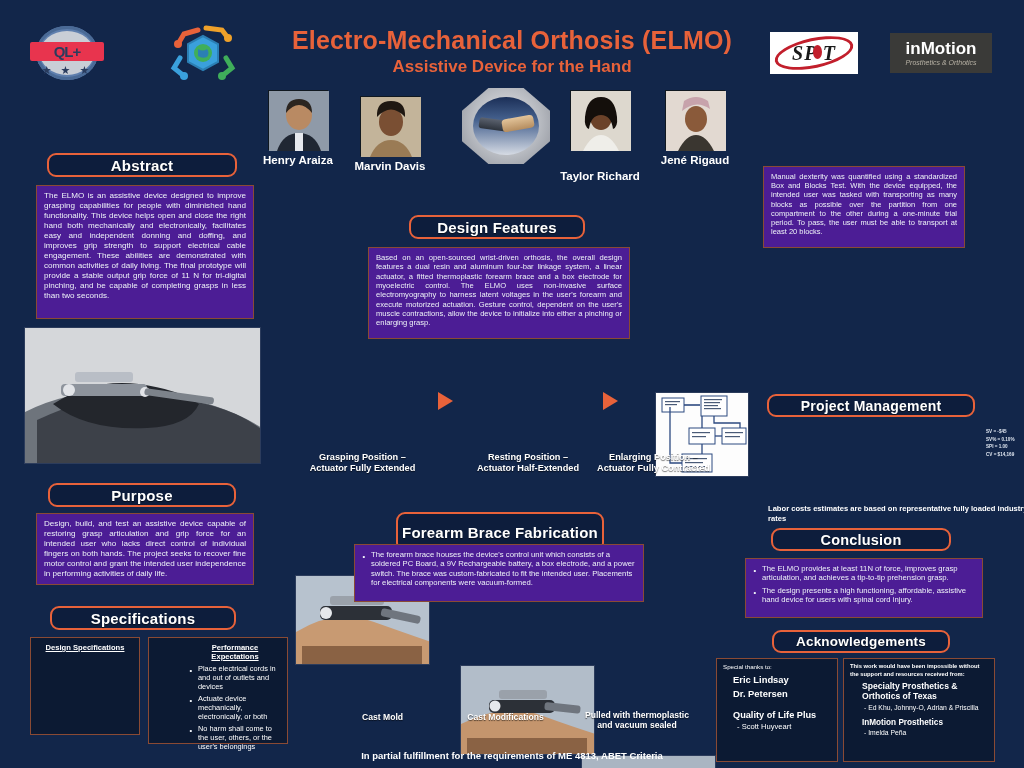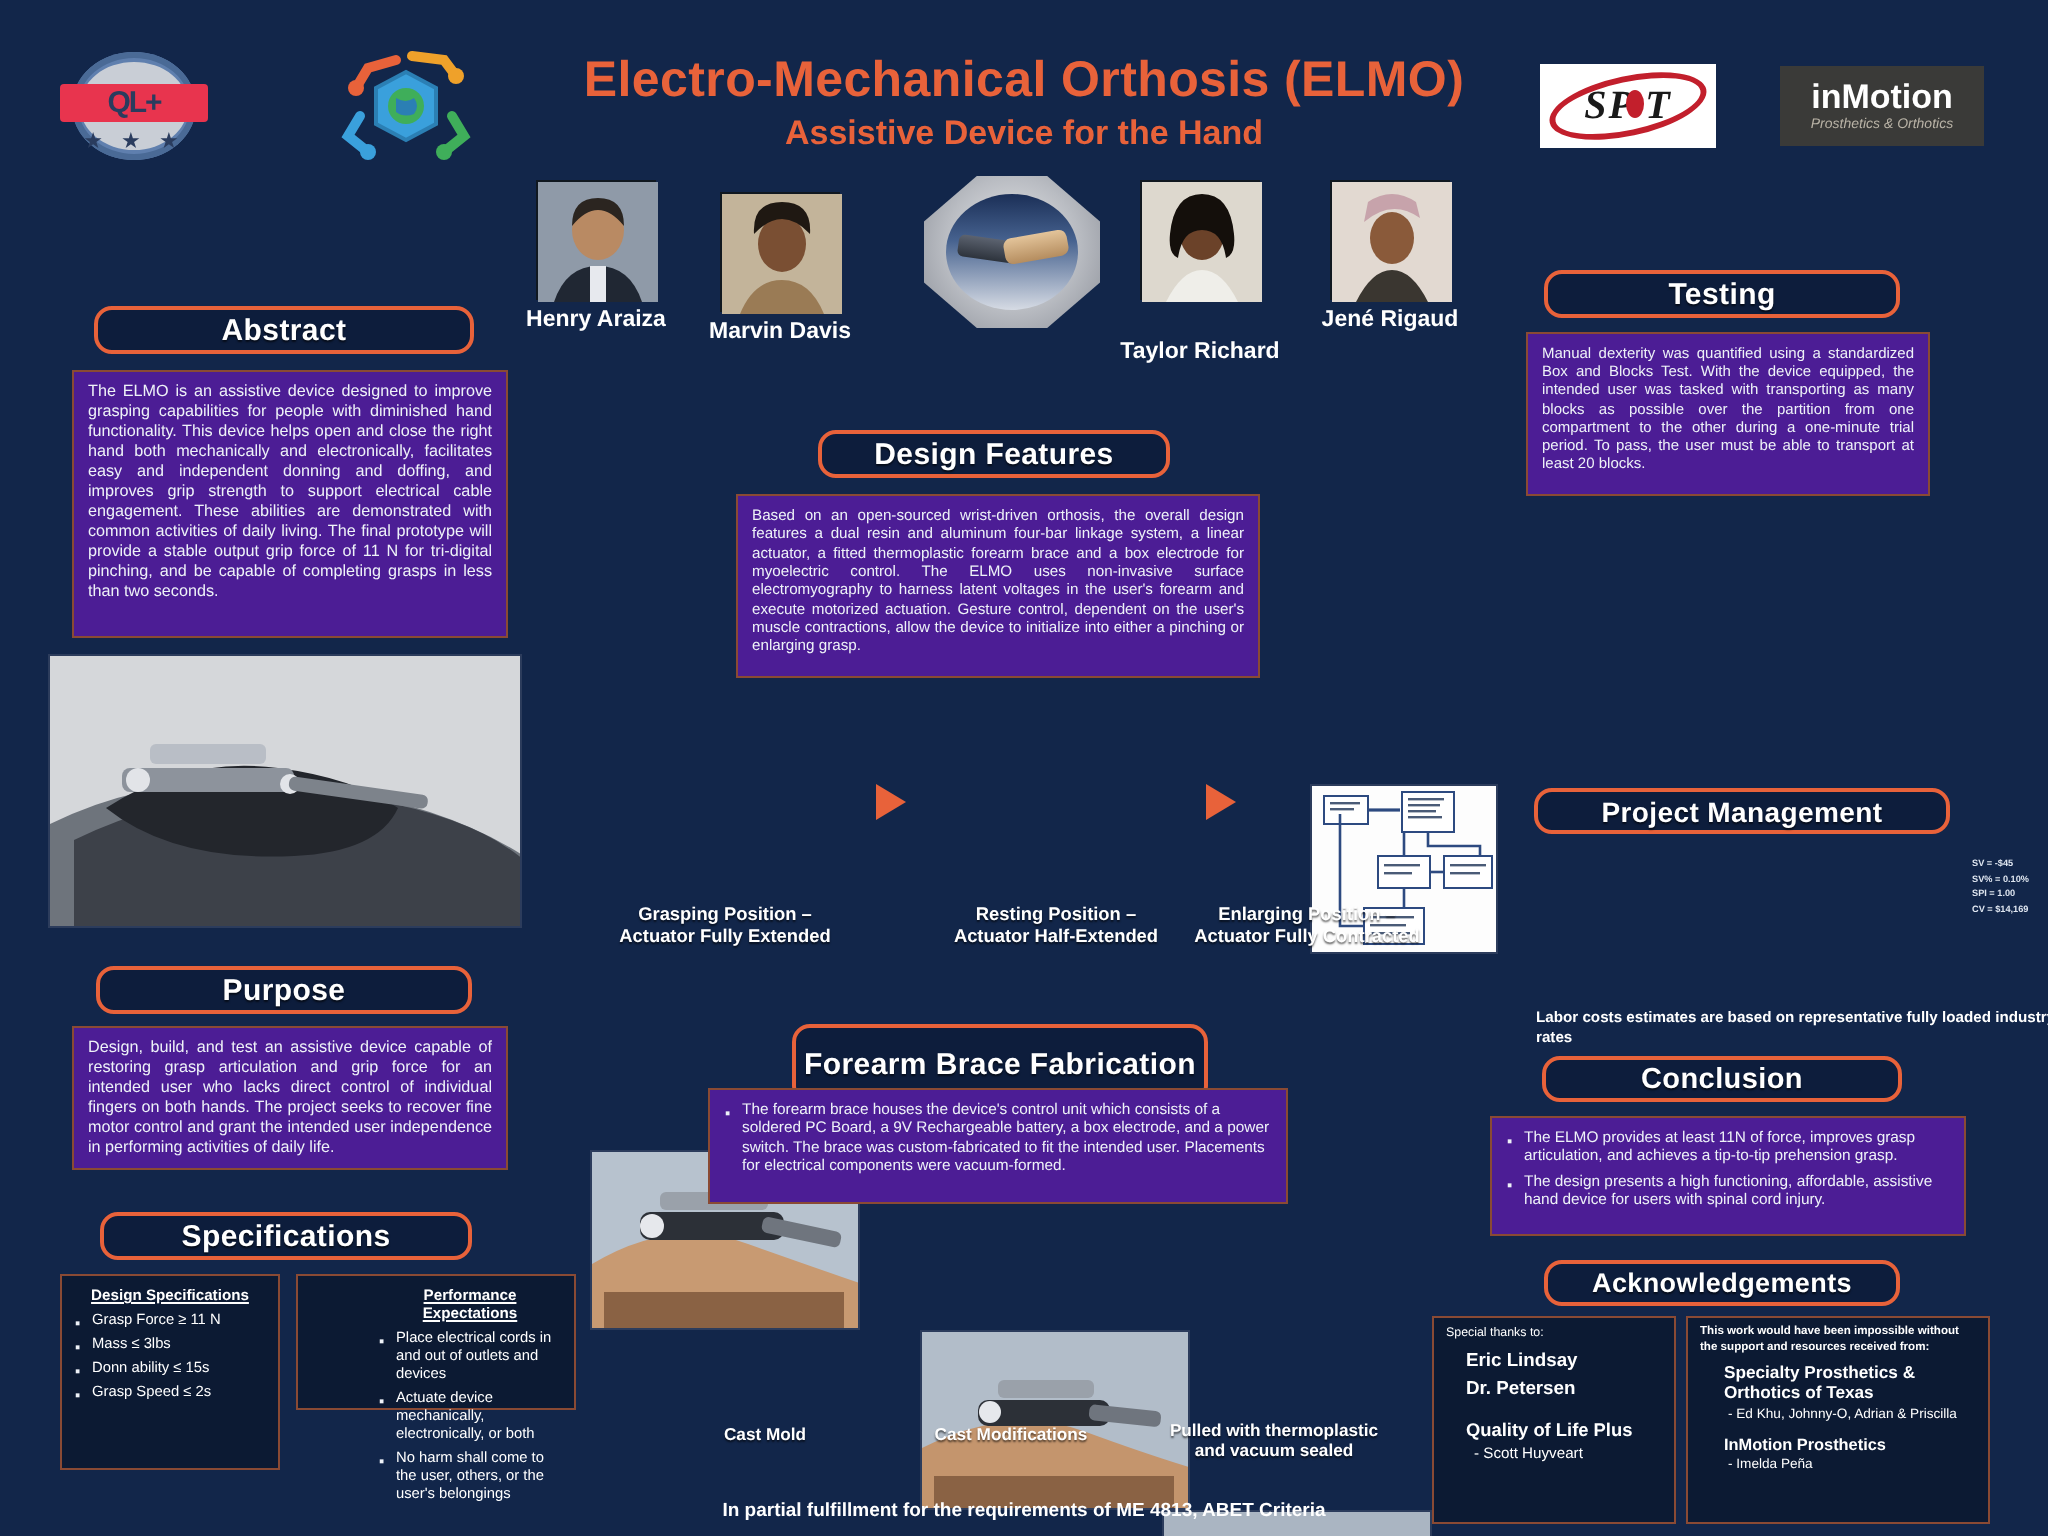--- a/index.html
+++ b/index.html
@@ -290,28 +290,22 @@
   </div>
 
   <div class="abs section-title" style="left:48px; top:483px; width:188px; height:24px; font-size:15px;">Purpose</div>
   <div class="abs body-box" style="left:36px; top:513px; width:218px; height:72px; font-size:8.1px;">
     <p>Design, build, and test an assistive device capable of restoring grasp articulation and grip force for an intended user who lacks direct control of individual fingers on both hands. The project seeks to recover fine motor control and grant the intended user independence in performing activities of daily life.</p>
   </div>
 
   <div class="abs section-title" style="left:50px; top:606px; width:186px; height:24px; font-size:15px;">Specifications</div>
   <div class="abs spec-col" style="left:30px; top:637px; width:110px; height:98px; font-size:7.4px;">
     <div class="spec-head" style="font-size:7.6px;">Design Specifications</div>
-    <ul class="bul">
-      <li>Grasp Force ≥ 11 N</li>
-      <li>Mass ≤ 3lbs</li>
-      <li>Donn ability ≤ 15s</li>
-      <li>Grasp Speed ≤ 2s</li>
-    </ul>
-  </div>
-  <div class="abs spec-col" style="left:148px; top:637px; width:140px; height:68px; font-size:7.4px;padding-left:40px;">
+  </div>
+  <div class="abs spec-col" style="left:148px; top:637px; width:140px; height:107px; font-size:7.4px;padding-left:40px;">
     <div class="spec-head" style="font-size:7.6px;">Performance Expectations</div>
     <ul class="bul">
       <li>Place electrical cords in and out of outlets and devices</li>
       <li>Actuate device mechanically, electronically, or both</li>
       <li>No harm shall come to the user, others, or the user's belongings</li>
     </ul>
   </div>
 
   <div class="abs section-title" style="left:409px; top:215px; width:176px; height:24px; font-size:15px;">Design Features</div>
   <div class="abs body-box" style="left:368px; top:247px; width:262px; height:92px; font-size:7.6px;">
@@ -412,21 +406,20 @@
     <div>Cast Mold</div>
   </div>
   <div class="abs caption" style="left:448px; top:712px; width:115px; font-size:8.6px;">
     <div>Cast Modifications</div>
   </div>
   <div class="abs caption" style="left:573px; top:710px; width:128px; font-size:8.6px;">
     <div>Pulled with thermoplastic</div>
     <div>and vacuum sealed</div>
   </div>
 
-  <div class="abs section-title" style="left:772px; top:135px; width:178px; height:24px; font-size:15px;">Testing</div>
   <div class="abs body-box" style="left:763px; top:166px; width:202px; height:82px; font-size:7.5px;">
     <p>Manual dexterity was quantified using a standardized Box and Blocks Test. With the device equipped, the intended user was tasked with transporting as many blocks as possible over the partition from one compartment to the other during a one-minute trial period. To pass, the user must be able to transport at least 20 blocks.</p>
   </div>
 
   <div class="abs section-title" style="left:767px; top:394px; width:208px; height:23px; font-size:14px;">Project Management</div>
 
   <div class="abs pm-metrics" style="left:986px; top:428px; width:38px;">
     <div>SV = -$45</div>
     <div>SV% = 0.10%</div>
     <div>SPI = 1.00</div>

